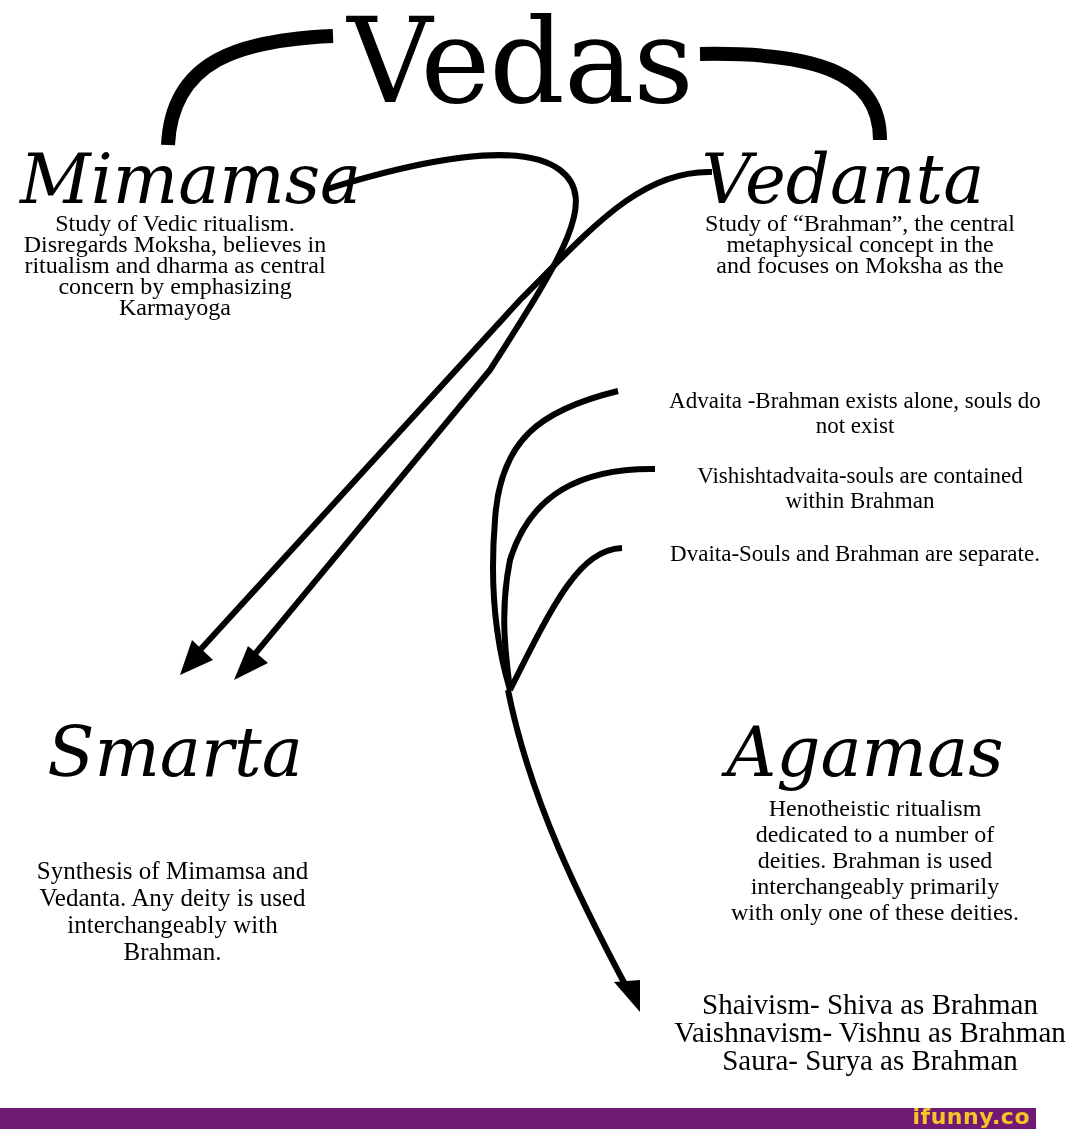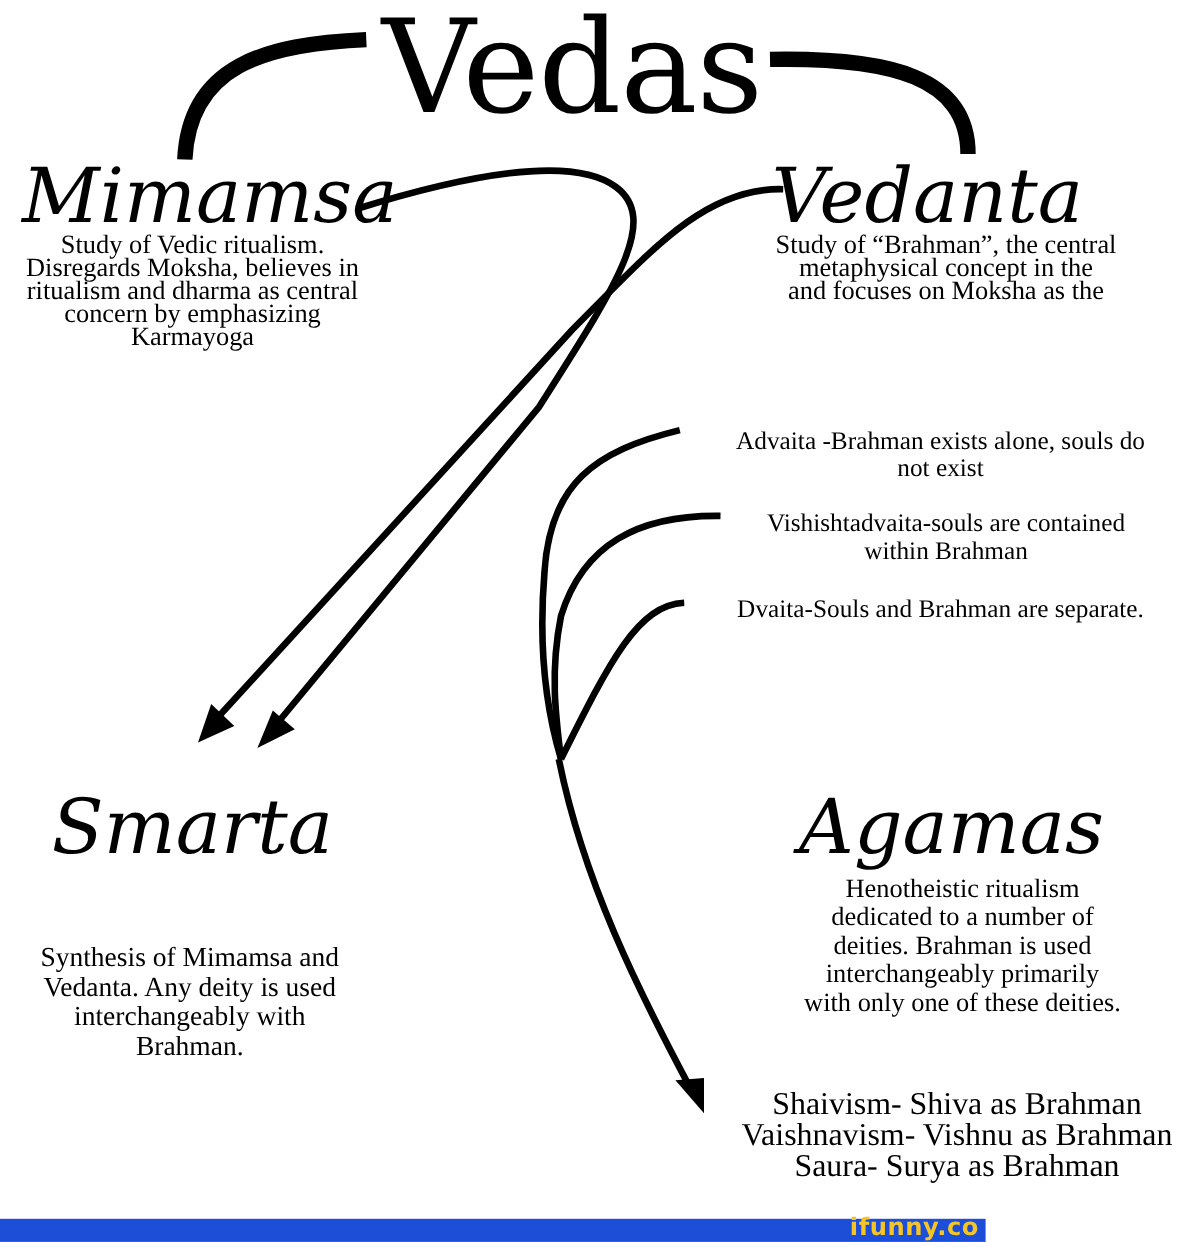--- a/index.html
+++ b/index.html
@@ -5,21 +5,21 @@
   html, body { margin: 0; padding: 0; background: #ffffff; }
   body { width: 1080px; height: 1129px; position: relative; overflow: hidden; font-family: "DejaVu Serif", "Liberation Serif", serif; color: #000; }
   .abs { position: absolute; }
   .center { text-align: center; }
   #diagram-lines { position: absolute; left: 0; top: 0; width: 1080px; height: 1129px; }
   .title-main { font-family: "DejaVu Serif", serif; font-size: 118px; line-height: 1; letter-spacing: -1px; }
   .heading { font-family: "DejaVu Serif", serif; font-size: 69px; line-height: 1; font-style: italic; }
   .desc { font-family: "Liberation Serif", serif; font-size: 24px; line-height: 21px; }
   .branch { font-family: "Liberation Serif", serif; font-size: 23px; line-height: 25px; }
   .sects { font-family: "Liberation Serif", serif; font-size: 29px; line-height: 28px; }
-  .footer { position: absolute; left: 0; top: 1108px; width: 896px; height: 21px; background: #1d4ed8; }
+  .footer { position: absolute; left: 0; top: 1108px; width: 1036px; height: 21px; background: #701a75; }
   .watermark { position: absolute; right: 6px; top: -3px; color: #f5c526; font-family: "DejaVu Sans", sans-serif; font-weight: bold; font-size: 22px; line-height: 24px; letter-spacing: 0.5px; }
 </style>
 </head>
 <body>
 
 <svg id="diagram-lines" viewBox="0 0 1080 1129" xmlns="http://www.w3.org/2000/svg">
   <defs>
     <marker id="ah" markerWidth="10" markerHeight="10" refX="6" refY="5" orient="auto" markerUnits="userSpaceOnUse" viewBox="0 0 10 10">
       <path d="M0,0 L10,5 L0,10 Z" fill="#000"></path>
     </marker>

